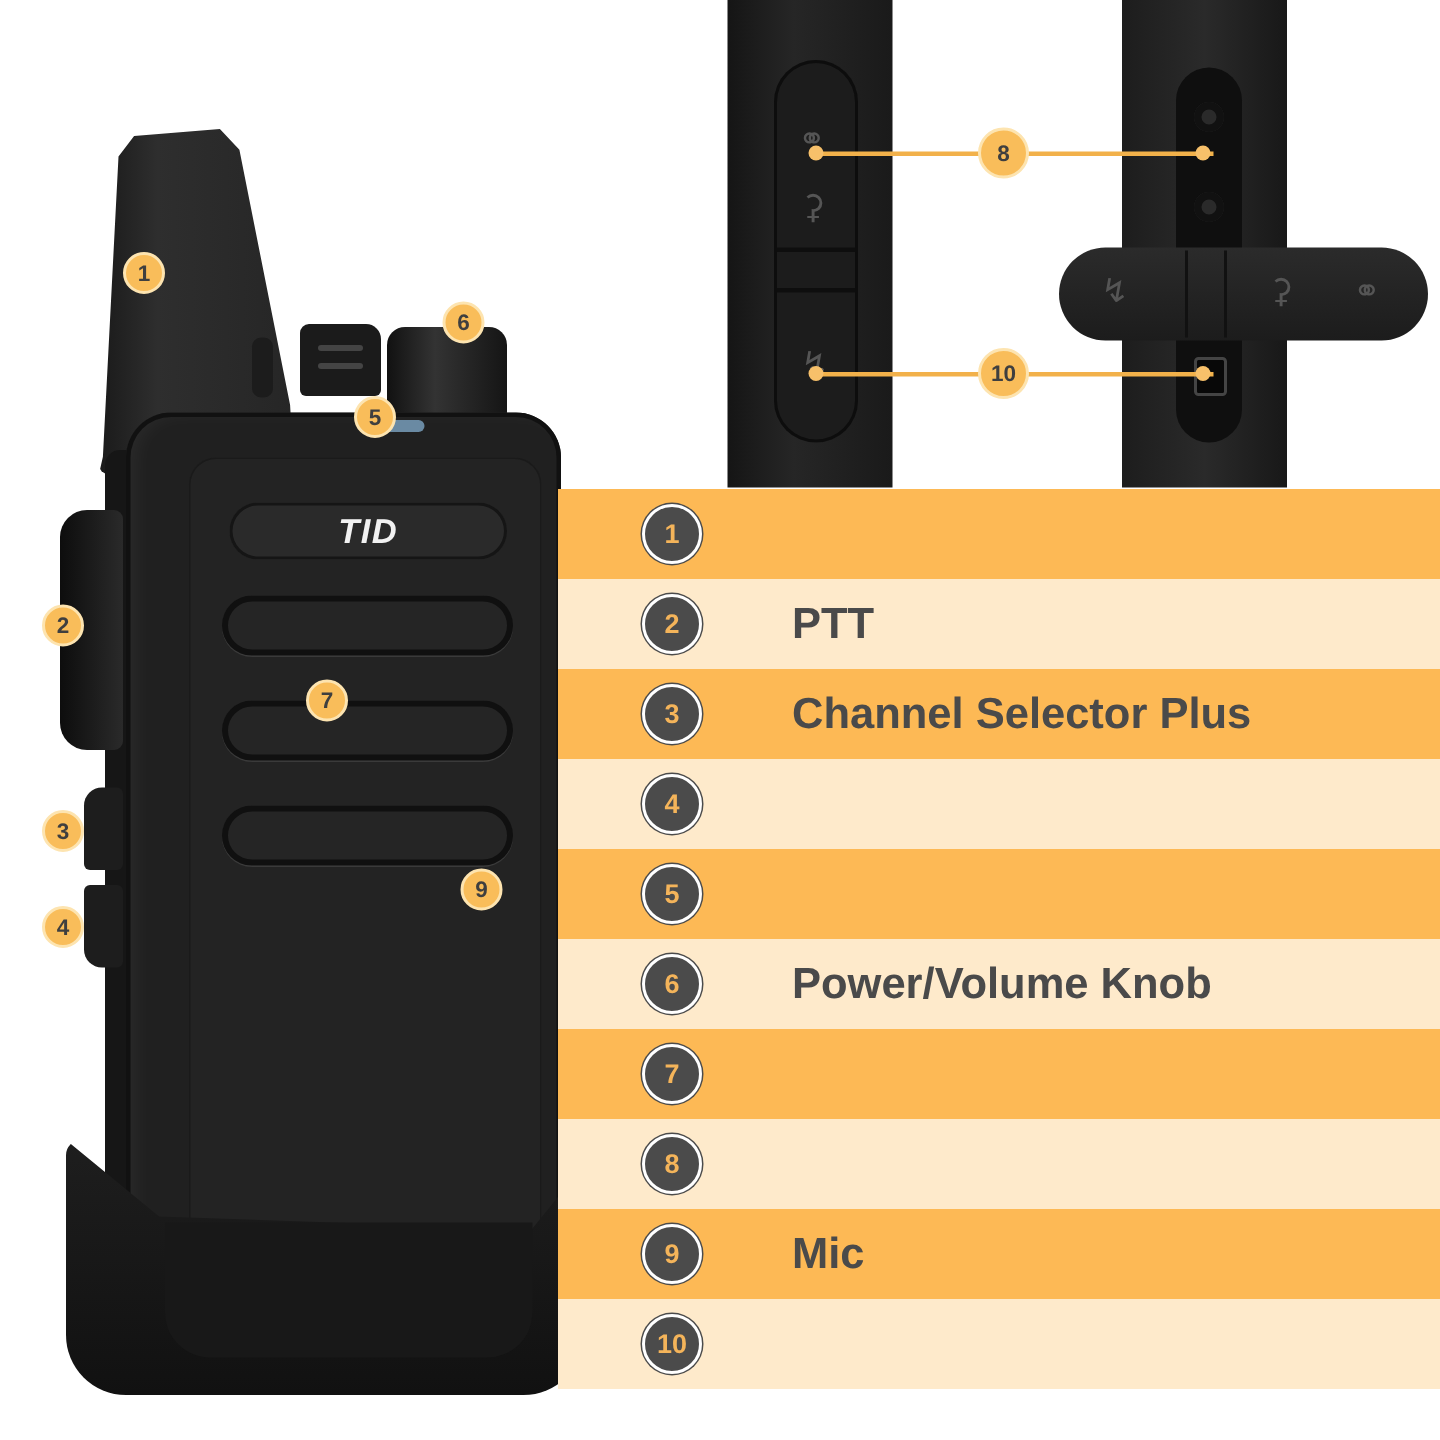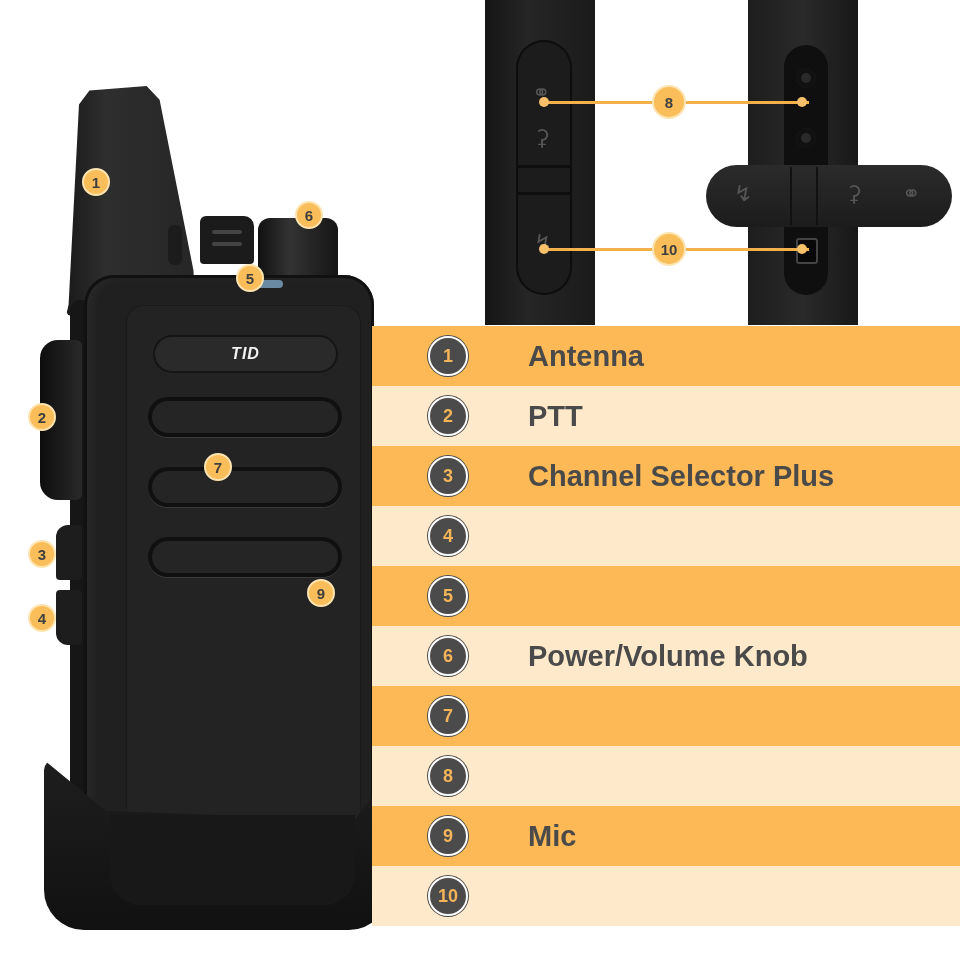--- a/index.html
+++ b/index.html
@@ -17,21 +17,21 @@
   .led { left: 255px; top: 280px; width: 28px; height: 8px; background: #6a8aa3; border-radius: 4px; }
 
   .body { left: 84px; top: 275px; width: 290px; height: 650px; background: #202020; border-radius: 30px 30px 20px 20px;
     box-shadow: inset 0 0 0 3px #111, inset 6px 0 14px rgba(255,255,255,0.05); }
   .side-rail { left: 70px; top: 300px; width: 28px; height: 560px; background: #161616; border-radius: 10px; }
   .ptt { left: 40px; top: 340px; width: 42px; height: 160px; background: linear-gradient(90deg,#0d0d0d,#2a2a2a); border-radius: 18px 6px 6px 18px; }
   .chplus { left: 56px; top: 525px; width: 26px; height: 55px; background: #1d1d1d; border-radius: 12px 4px 4px 4px; }
   .chminus { left: 56px; top: 590px; width: 26px; height: 55px; background: #1d1d1d; border-radius: 4px 4px 4px 12px; }
   .face { left: 126px; top: 305px; width: 235px; height: 615px; background: #232323; border-radius: 18px; box-shadow: inset 0 0 0 1px #1a1a1a; }
   .logo-plate { left: 153px; top: 335px; width: 185px; height: 38px; background: #2a2a2a; border-radius: 19px; box-shadow: inset 0 0 0 2px #151515; display: flex; align-items: center; justify-content: center; }
-  .logo { color: #f2f2f2; font-weight: bold; font-style: italic; font-size: 16px; letter-spacing: 1px; text-align: center; }
+  .logo { color: #f2f2f2; font-weight: bold; font-style: italic; font-size: 23px; letter-spacing: 1px; text-align: center; }
   .slot { left: 148px; width: 194px; height: 40px; border-radius: 20px; box-shadow: inset 0 0 0 4px #101010, 0 1px 0 #3a3a3a; background: #252525; }
   .holster { left: 44px; top: 760px; width: 345px; height: 170px; background: linear-gradient(180deg,#1e1e1e,#111); border-radius: 10px 10px 40px 40px;
     clip-path: polygon(0 0, 18% 30%, 90% 35%, 100% 10%, 100% 100%, 0 100%); }
   .holster-in { left: 110px; top: 815px; width: 245px; height: 90px; background: #181818; border-radius: 0 0 30px 30px; }
 
   
   .side-a { left: 485px; top: 0; width: 110px; height: 325px; background: linear-gradient(90deg,#151515,#262626 40%,#1a1a1a); }
   .cover-a { left: 516px; top: 40px; width: 56px; height: 255px; background: #1c1c1c; border-radius: 28px; box-shadow: inset 0 0 0 2px #0d0d0d; }
   .cover-a .ridge { position:absolute; left: 2px; width: 52px; height: 3px; background:#0e0e0e; }
   .side-b { left: 748px; top: 0; width: 110px; height: 325px; background: linear-gradient(90deg,#1d1d1d,#2a2a2a 50%,#181818); }
@@ -143,21 +143,20 @@
 <div class="abs leader" style="left:544px;top:248px;width:265px"></div>
 <div class="abs dot" style="left:539px;top:244px"></div>
 <div class="abs dot" style="left:797px;top:244px"></div>
 <div class="abs callout big" style="left:652px;top:232px">
     <span>10</span>
   </div>
 
 <div class="abs legend">
   <div class="row odd">
     <div class="badge">1</div>
-    <div class="label">Antenna</div>
   </div>
   <div class="row even">
     <div class="badge">2</div>
     <div class="label">PTT</div>
   </div>
   <div class="row odd">
     <div class="badge">3</div>
     <div class="label">Channel Selector Plus</div>
   </div>
   <div class="row even">

